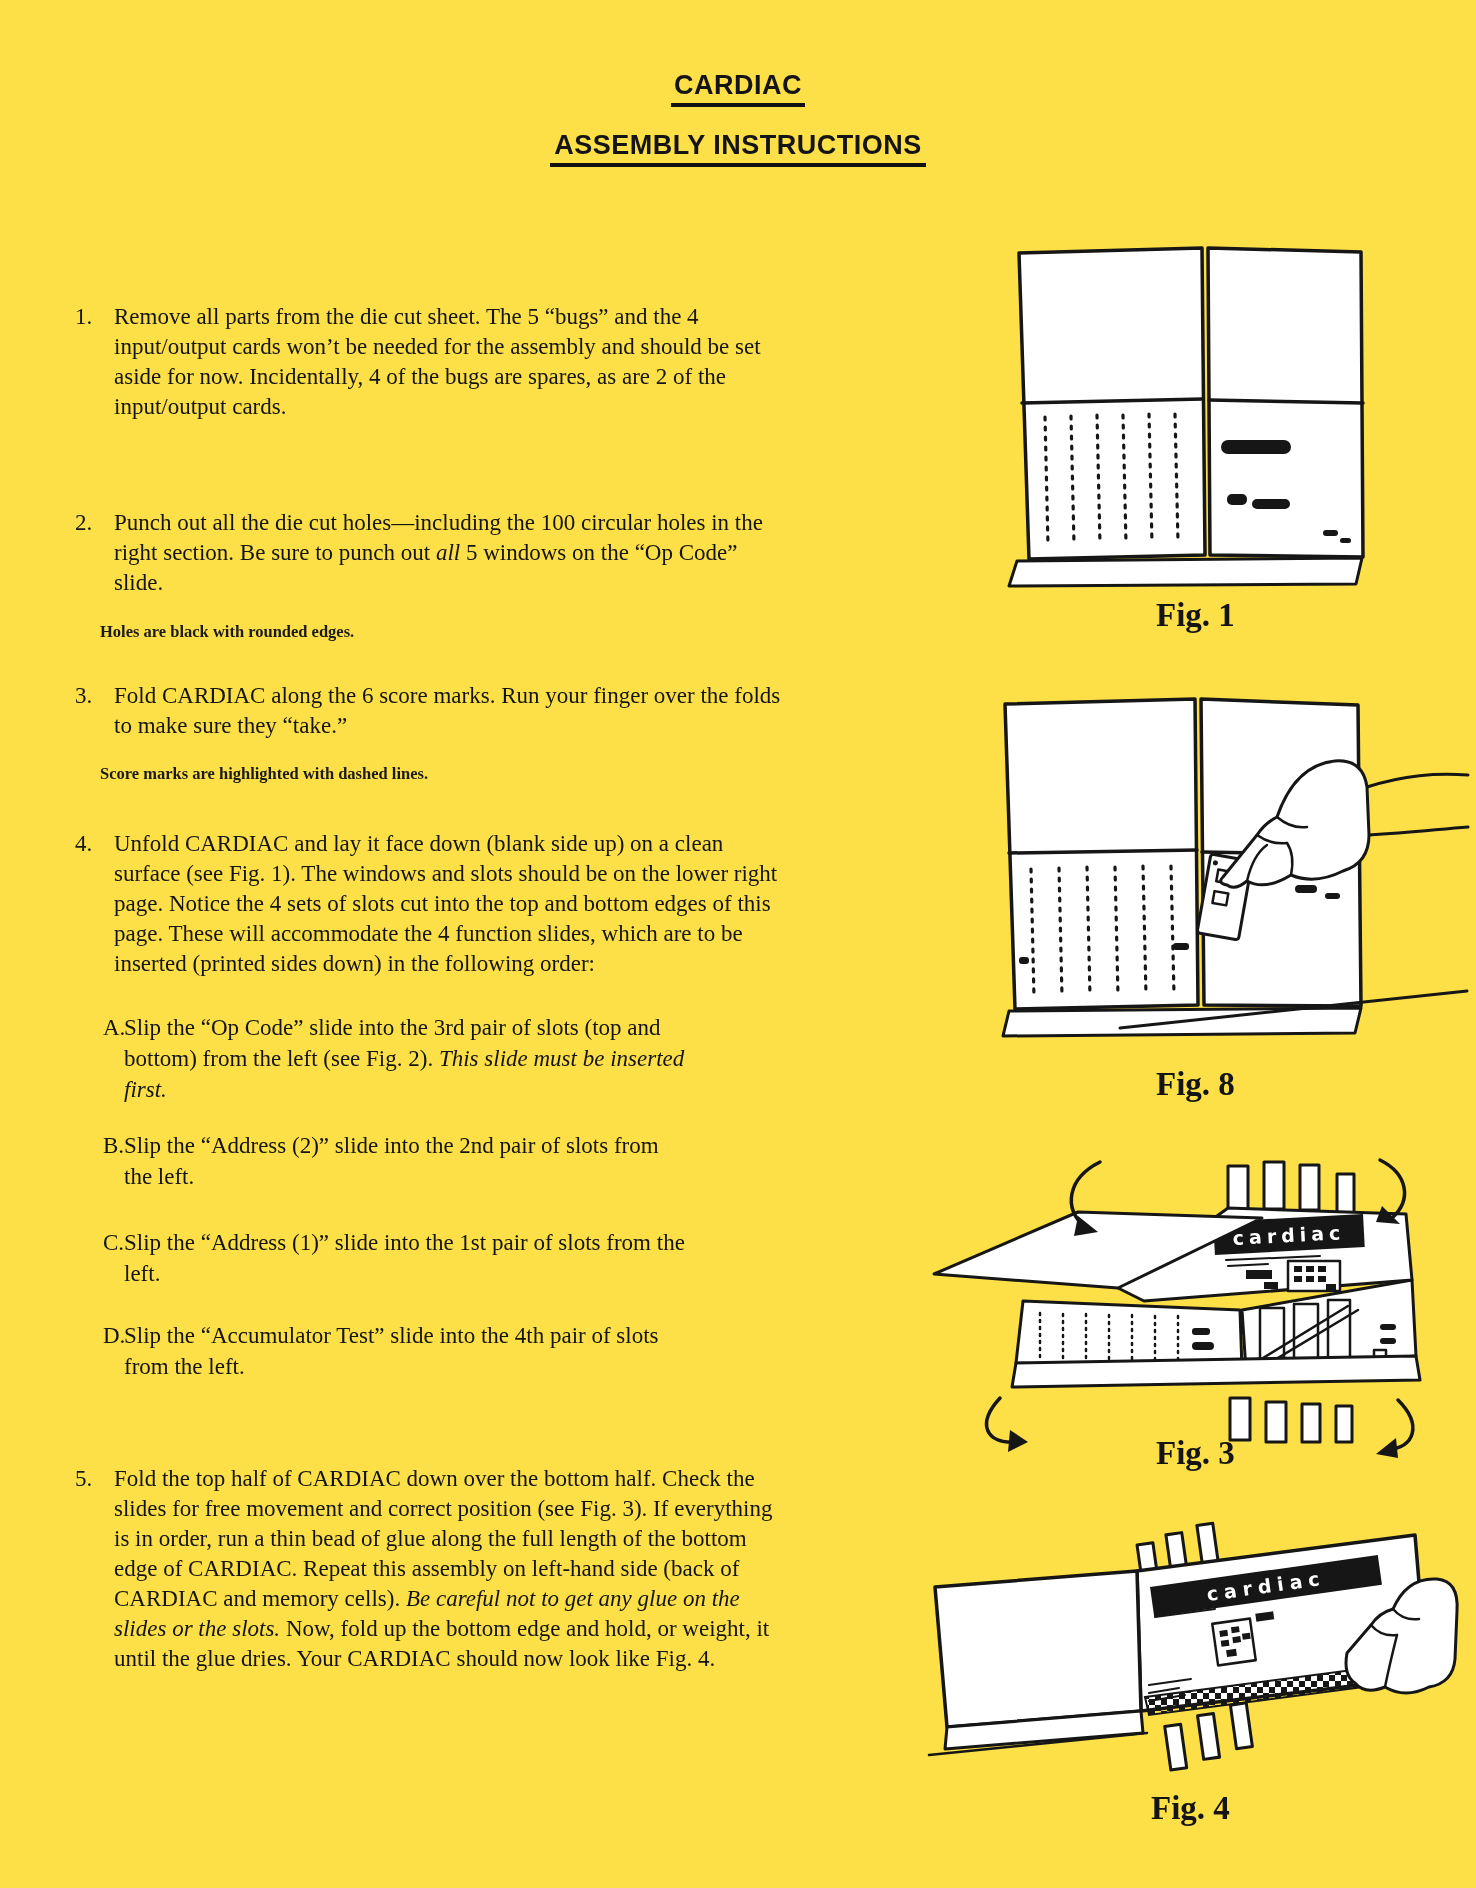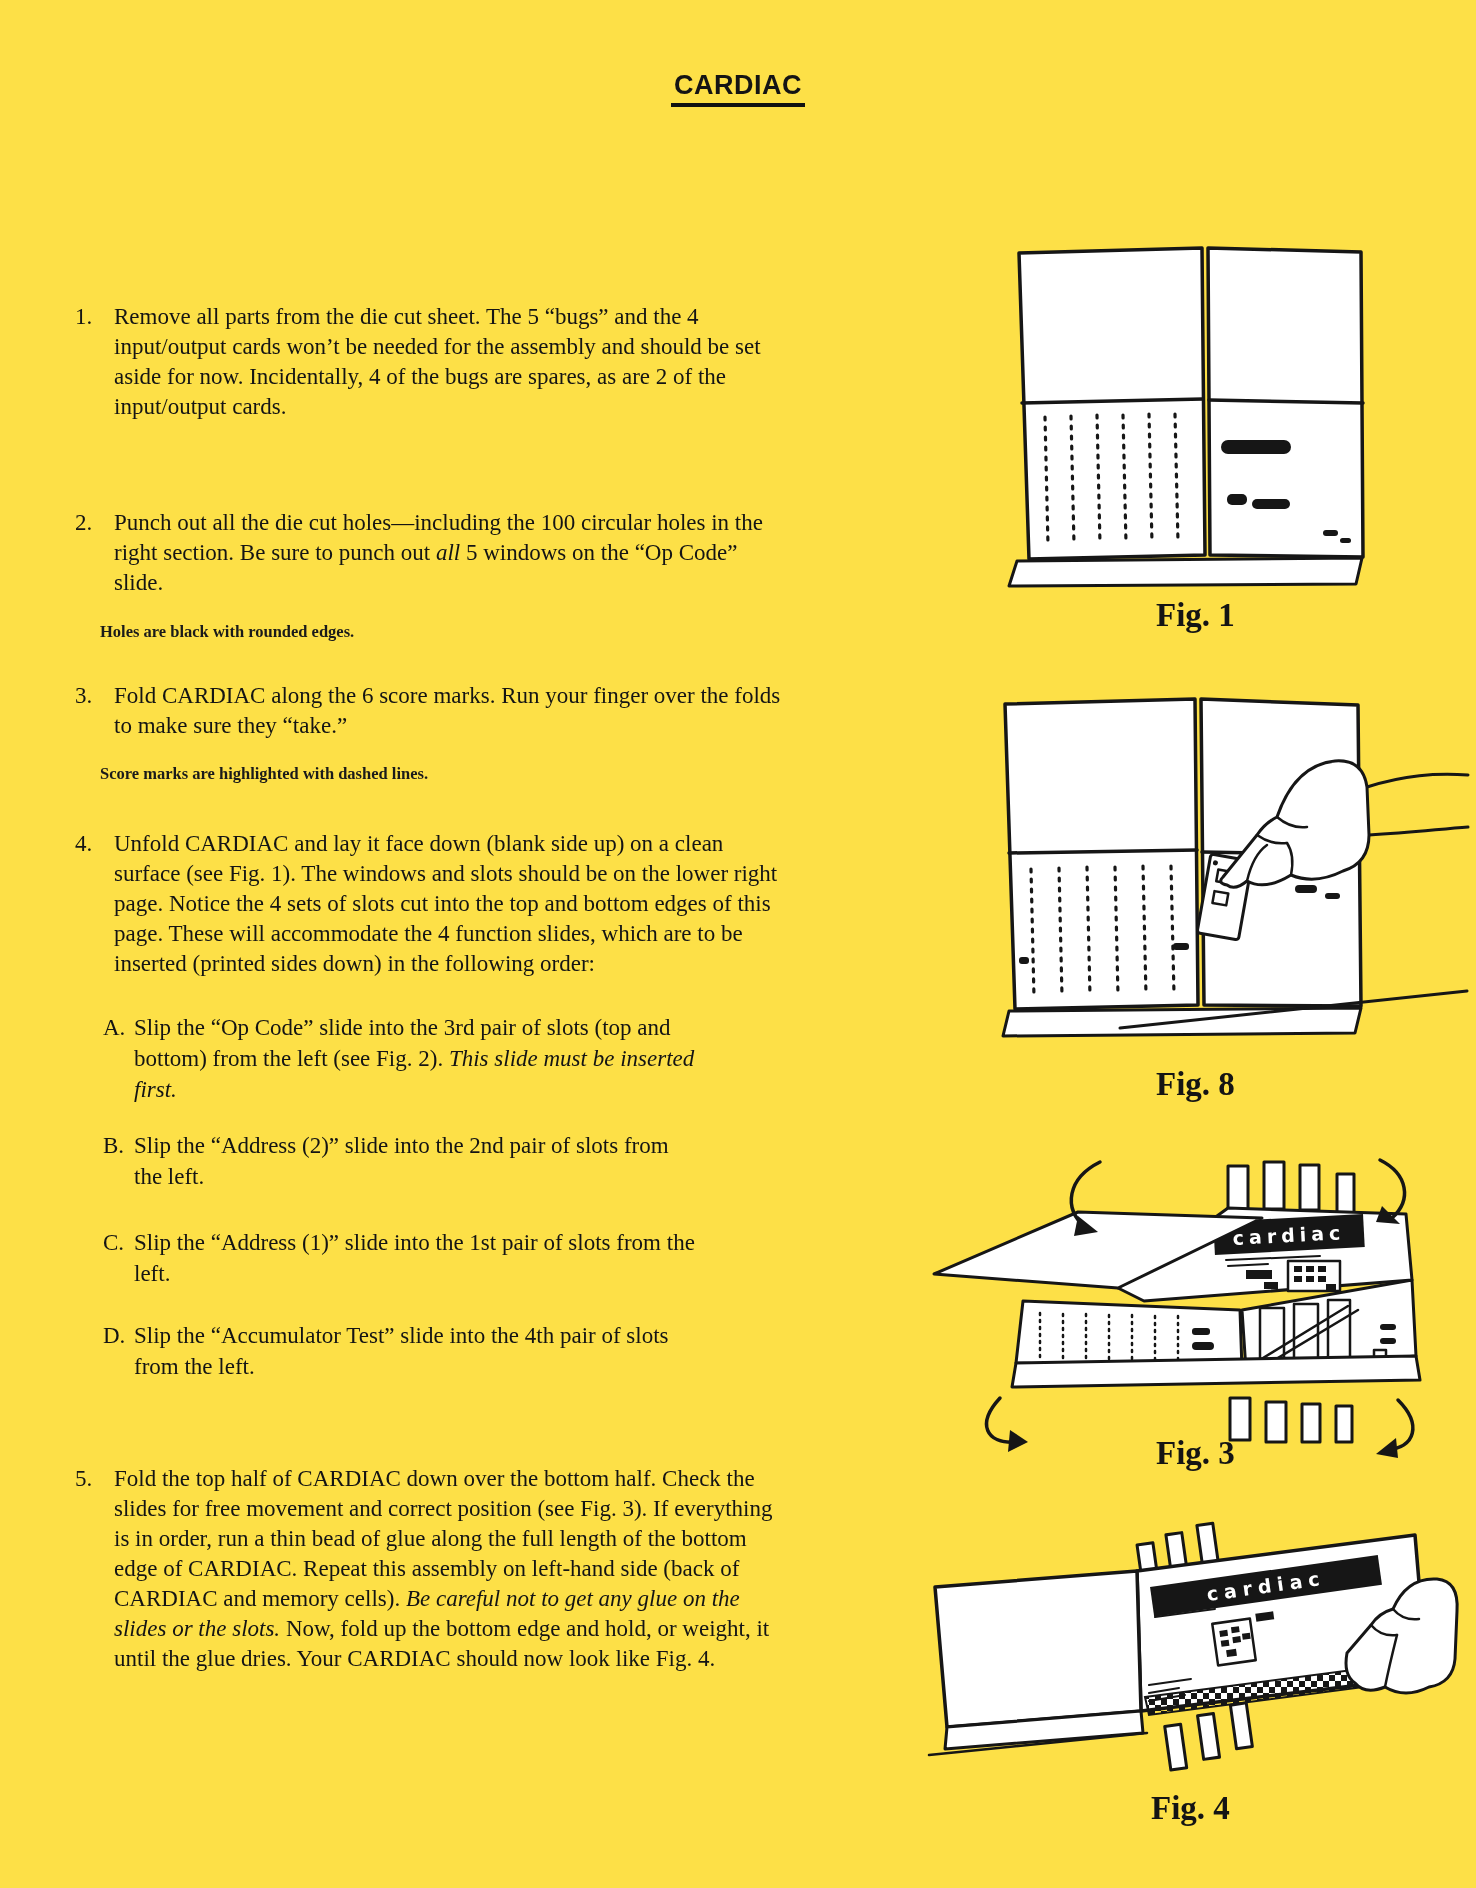--- a/index.html
+++ b/index.html
@@ -12,37 +12,38 @@
   .title span{display:inline-block;border-bottom:4px solid #111;padding:0 3px 2px 3px;}
   .subtitle{position:absolute;left:0;right:0;top:130px;text-align:center;
          font-family:"Liberation Sans",sans-serif;font-weight:bold;font-size:27px;letter-spacing:.5px;}
   .subtitle span{display:inline-block;border-bottom:4px solid #111;padding:0 4px 2px 4px;}
 
   .step{position:absolute;left:75px;font-size:23px;line-height:30px;}
   .step .lbl{position:absolute;left:0;top:0;}
   .step .txt{display:block;margin-left:39px;width:668px;}
   .sub{position:absolute;left:103px;font-size:23px;line-height:31px;}
   .sub .lbl{position:absolute;left:0;top:0;}
-  .sub .txt{display:block;margin-left:31px;width:562px;}
+  .sub .txt{display:block;margin-left:21px;width:562px;}
   .note{position:absolute;left:100px;font-size:16.5px;line-height:20px;color:#1a1a1a;font-weight:bold;}
   i{font-style:italic;}
 
   .figcap{position:absolute;font-size:33px;font-weight:bold;font-family:"Liberation Serif",serif;}
   svg{position:absolute;overflow:visible;}
   .ink{stroke:#161616;fill:none;stroke-linecap:round;stroke-linejoin:round;}
   .paper{fill:#ffffff;stroke:#161616;stroke-linejoin:round;}
   .solid{fill:#161616;stroke:none;}
   .bannertext{fill:#ffffff;font-family:"DejaVu Sans",sans-serif;font-weight:bold;}
 </style>
 </head>
 <body>
 
 <div class="page">
 
   <div class="title"><span>CARDIAC</span></div>
+  <div class="subtitle"><span>ASSEMBLY INSTRUCTIONS</span></div>
 
   <div class="step" style="top:302px">
     <span class="lbl">1.</span>
     <span class="txt"><span>Remove all parts from the die cut sheet. The 5 “bugs” and the 4 input/output cards won’t be needed for the assembly and should be set aside for now. Incidentally, 4 of the bugs are spares, as are 2 of the input/output cards.</span></span>
   </div>
 
   <div class="step" style="top:508px">
     <span class="lbl">2.</span>
     <span class="txt"><span>Punch out all the die cut holes—including the 100 circular holes in the right section. Be sure to punch out </span><i>all</i><span> 5 windows on the “Op Code” slide.</span></span>
   </div>

